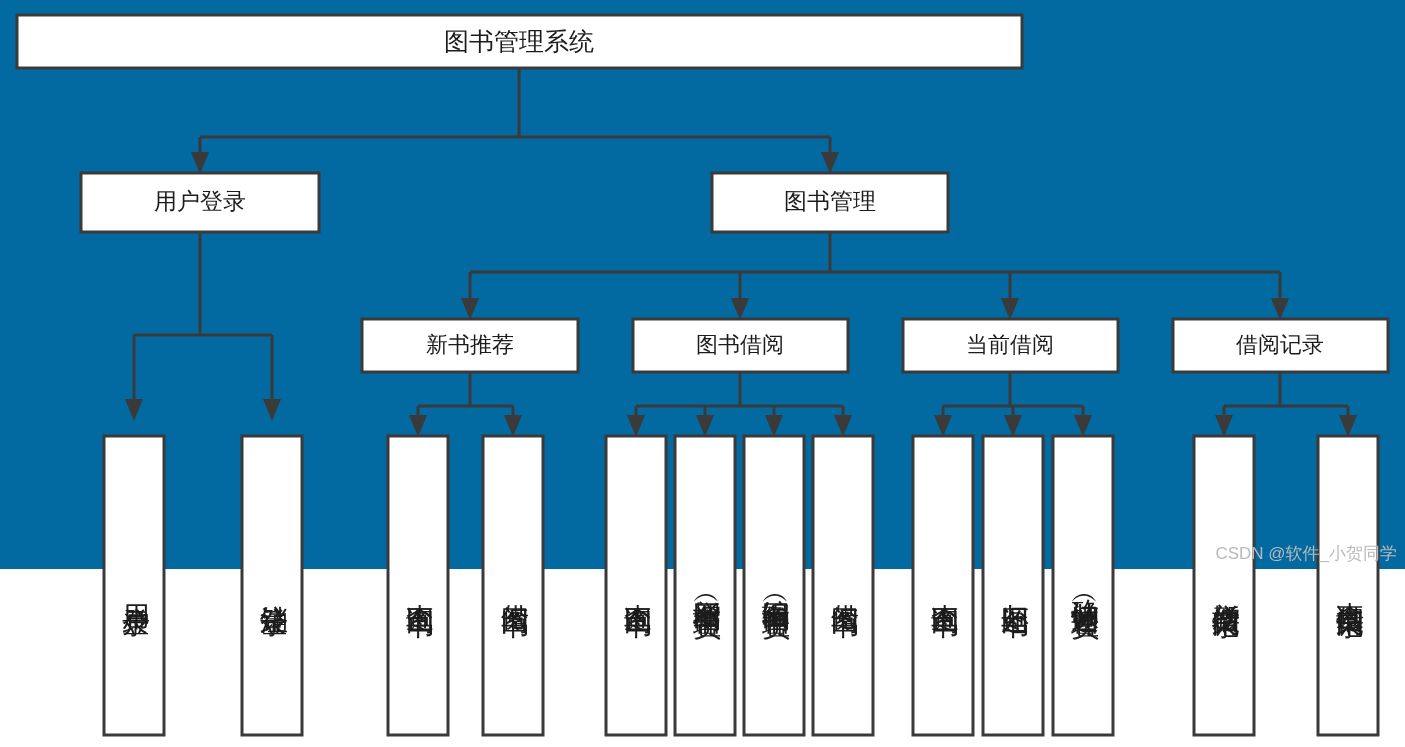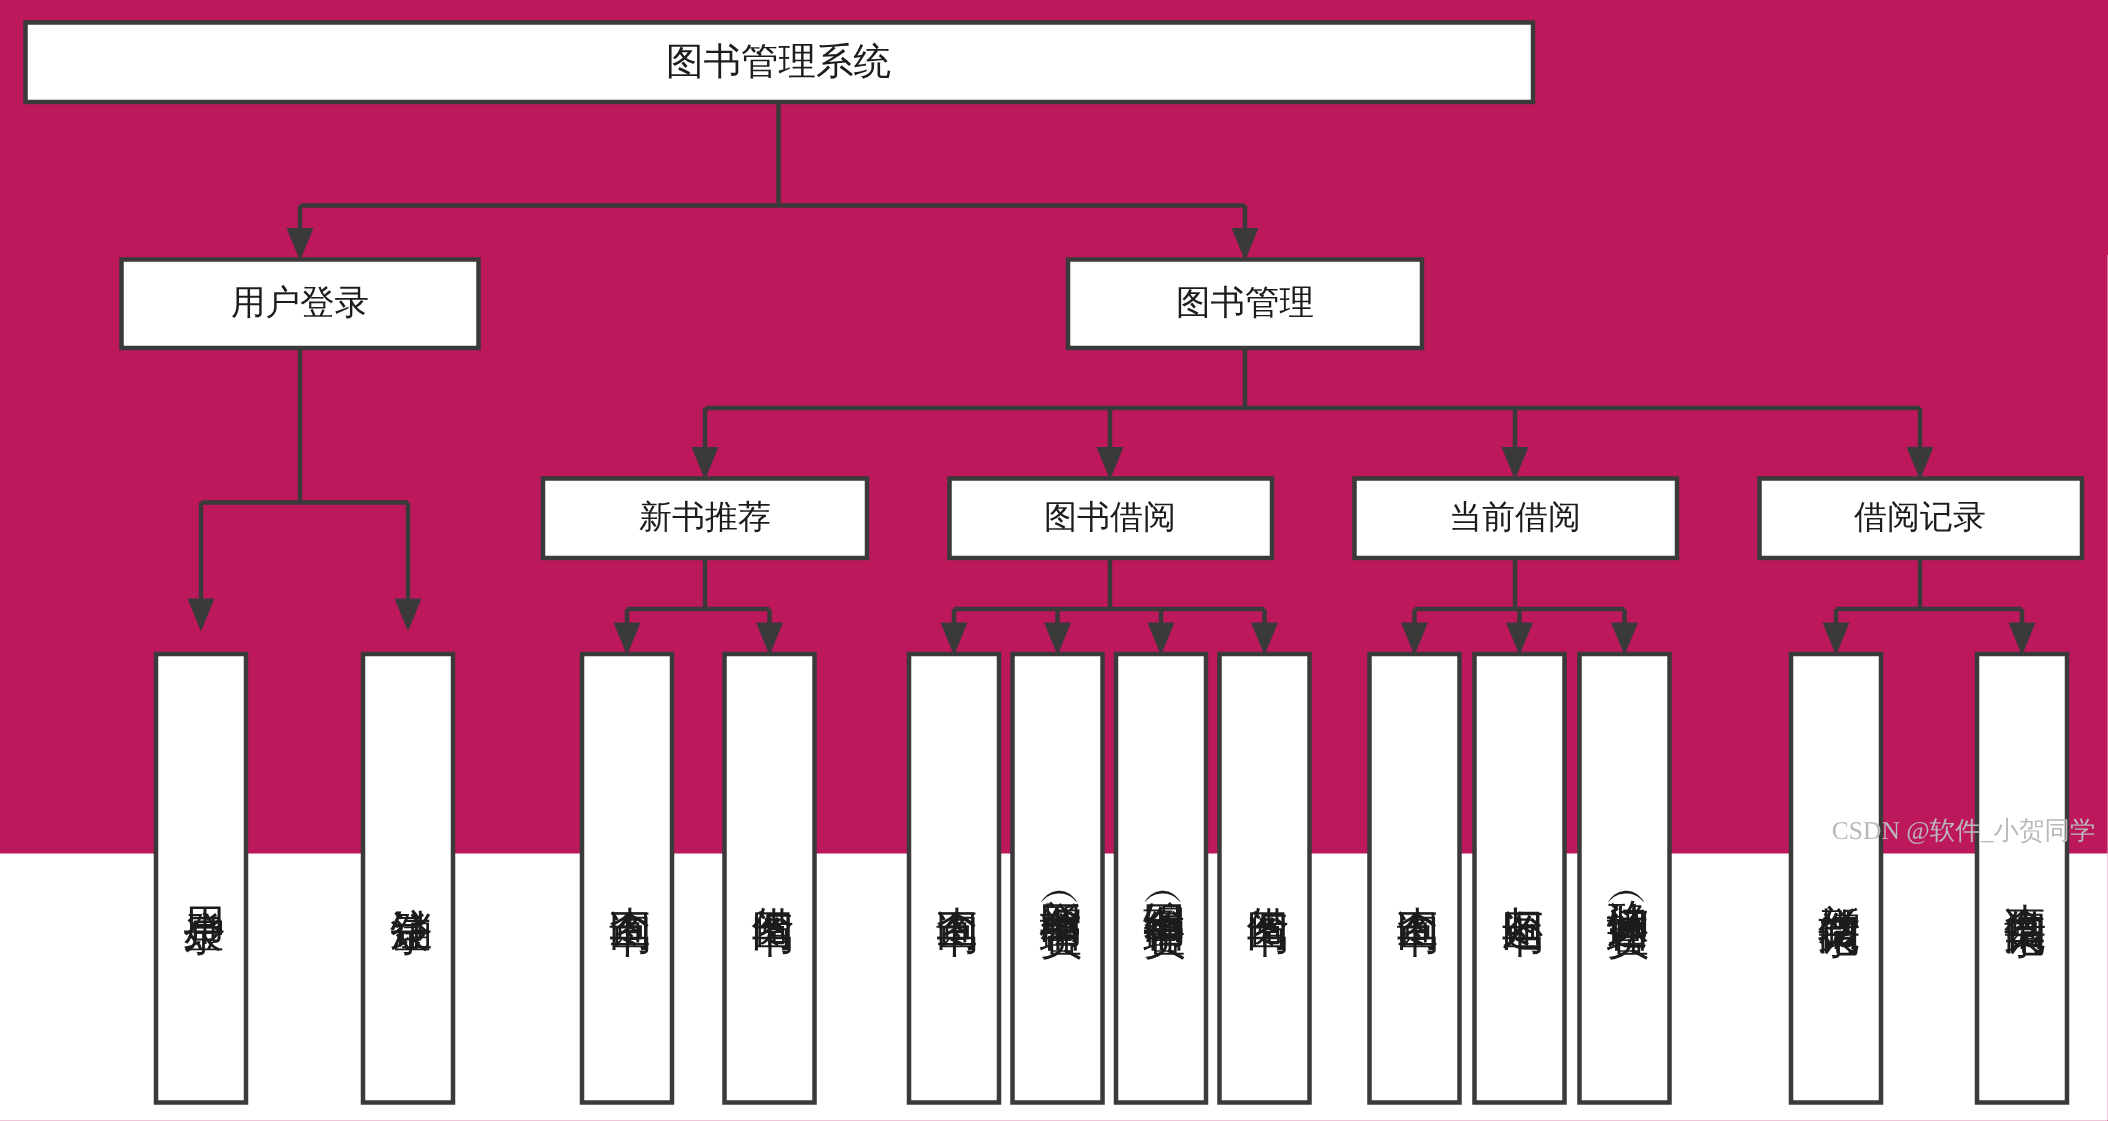--- a/index.html
+++ b/index.html
@@ -2,21 +2,21 @@
 <html><head>
 <meta charset="utf-8">
 <title>图书管理系统 功能结构图</title>
 <style>
   html,body{margin:0;padding:0;background:#ffffff;}
   body{
     width:1405px;height:747px;
     font-family:"Liberation Sans","DejaVu Sans",sans-serif;
     overflow:hidden;
   }
-  #diagram-root{position:relative;width:1405px;height:569px;background:#be185d;}
+  #diagram-root{position:relative;width:1405px;height:569px;background:#0369a1;}
   svg{display:block;}
   .box{fill:#ffffff;stroke:#3a3a3a;stroke-width:3;}
   .connector{stroke:#3a3a3a;stroke-width:3;fill:none;stroke-linecap:butt;}
   .arrowhead{fill:#3a3a3a;stroke:none;}
   .node-label{
     font-family:"Liberation Sans","DejaVu Sans",sans-serif;
     fill:#1c1c1c;
     text-anchor:middle;
     dominant-baseline:middle;
   }
@@ -29,21 +29,21 @@
     font-size:28px;
     text-anchor:middle;
     writing-mode:vertical-rl;
     text-orientation:upright;
     letter-spacing:2px;
     dominant-baseline:middle;
   }
   .watermark{
     position:absolute;
     right:8px;bottom:4px;
-    font-family:Liberation Serif, serif;
+    font-family:Liberation Sans, sans-serif;
     font-size:17px;
     color:#b9b9b9;
     white-space:nowrap;
     user-select:none;
   }
 </style>
 </head>
 <body>
 
 <div id="diagram-root">

